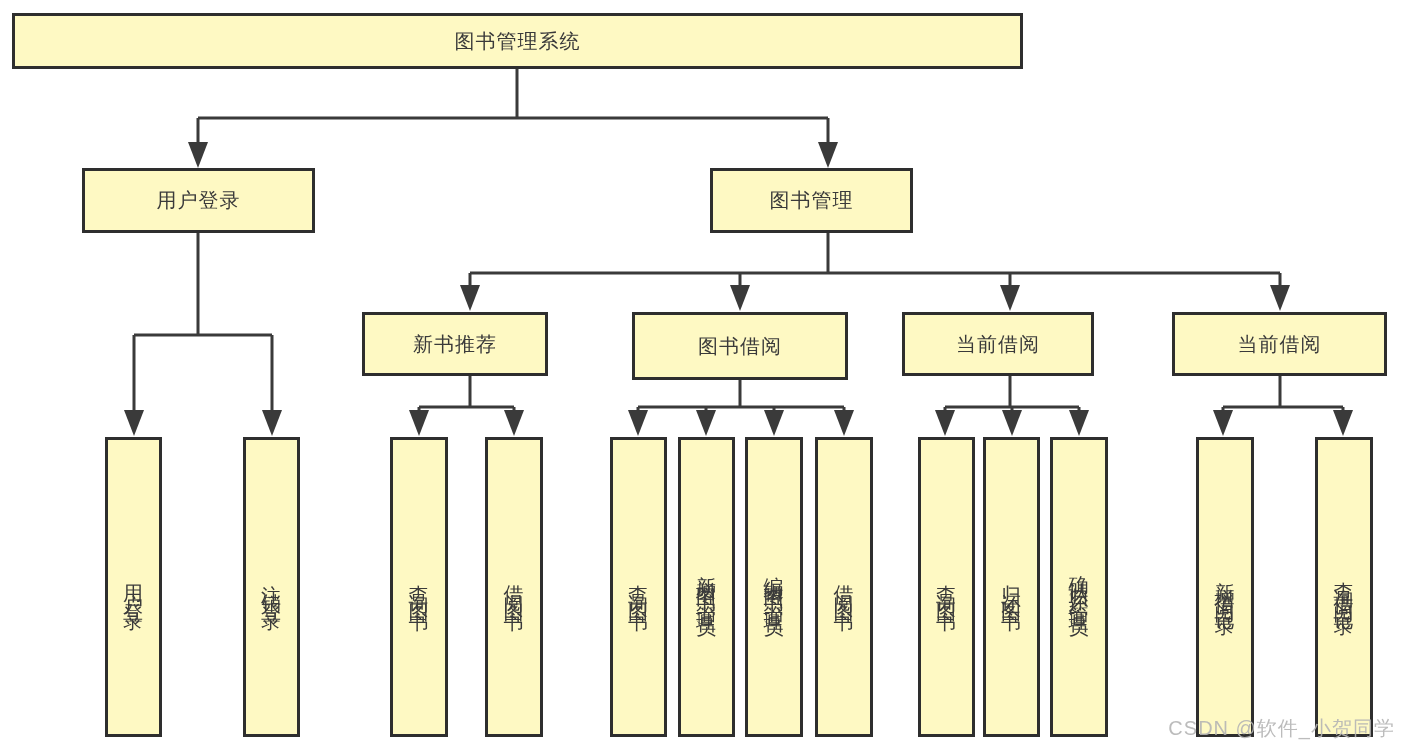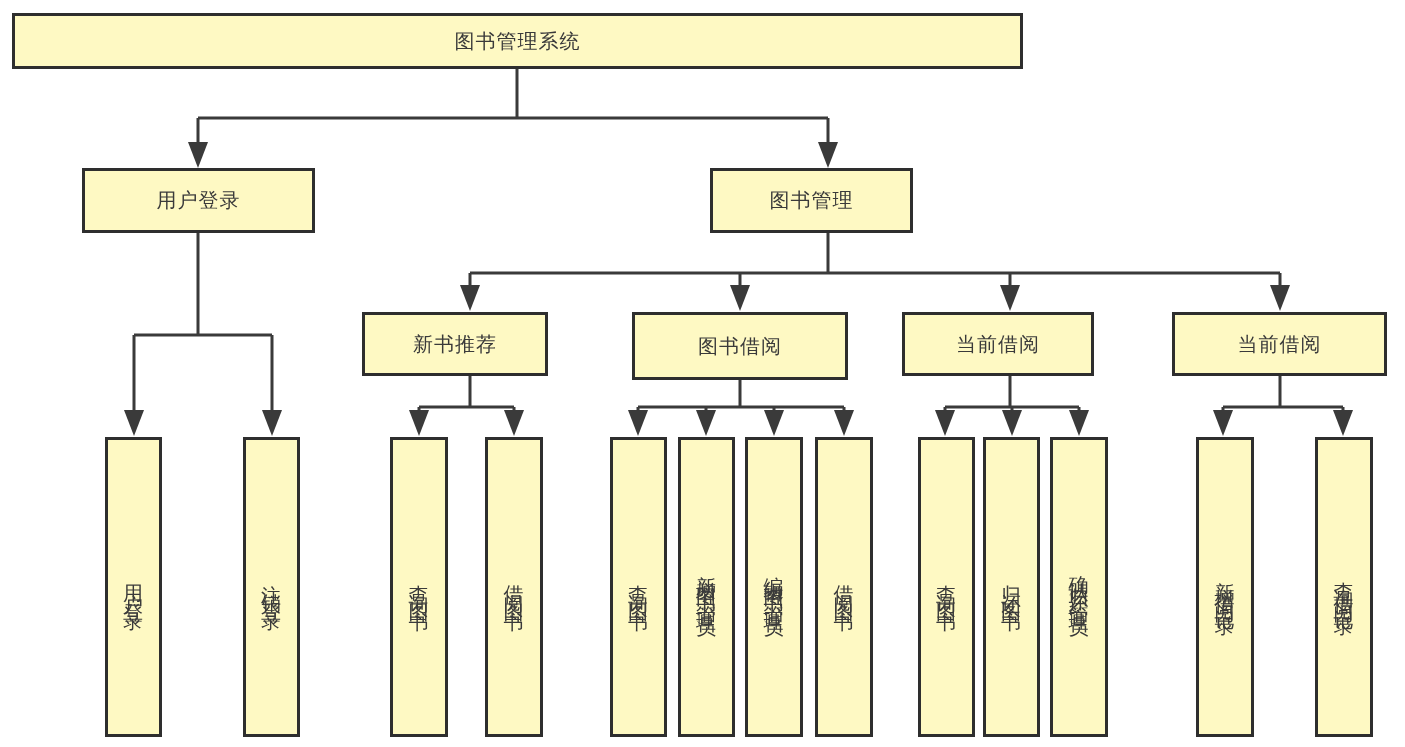--- a/index.html
+++ b/index.html
@@ -154,13 +154,14 @@
     <span>确认归还（管理员）</span>
   </div>
 
   <div class="node leaf lf12">
     <span>新增借阅记录</span>
   </div>
   <div class="node leaf lf13">
     <span>查询借阅记录</span>
   </div>
 
+  <div class="watermark">CSDN @软件_小贺同学</div>
 </div>
 
 </body></html>

